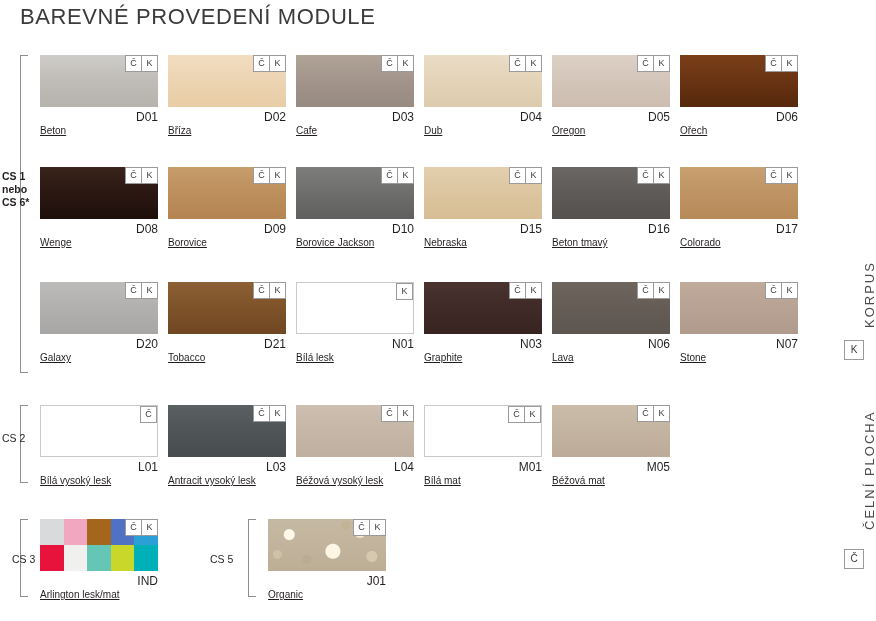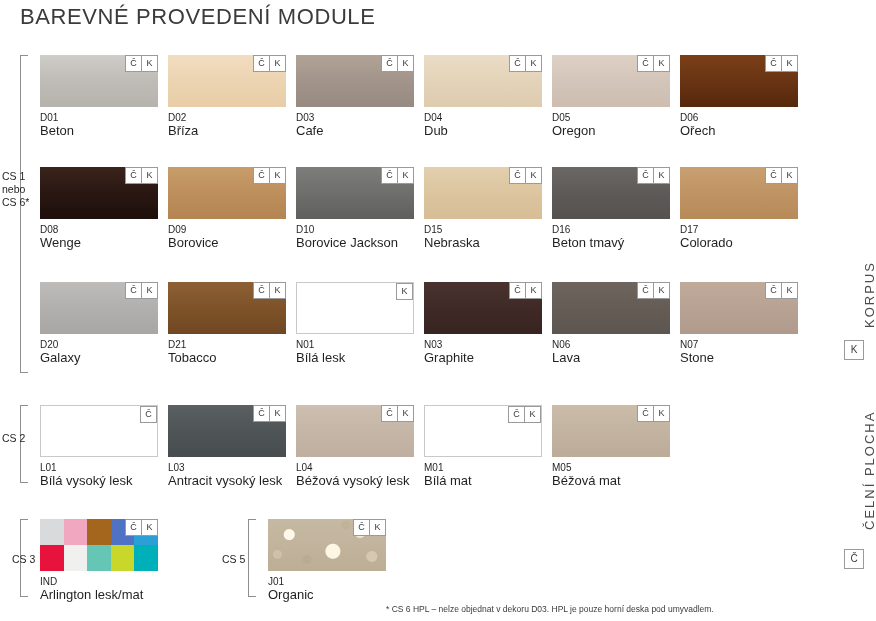--- a/index.html
+++ b/index.html
@@ -51,29 +51,31 @@
     height: 17px;
     background: #ffffff;
     border: 1px solid #9a9a9a;
     font-size: 9px;
     line-height: 15px;
     text-align: center;
     color: #3b3b3b;
     margin-left: -1px;
   }
   .code {
-    font-size: 10px;
+    font-size: 12px;
     color: #231f20;
     margin-top: 4px;
     line-height: 13px;
+    text-align: right;
   }
   .name {
-    font-size: 13px;
+    font-size: 10px;
     color: #231f20;
     line-height: 13px;
+    text-decoration: underline;
   }
 
   
   .bracket {
     position: absolute;
     border-left: 1px solid #8e8e8e;
     border-top: 1px solid #8e8e8e;
     border-bottom: 1px solid #8e8e8e;
     width: 8px;
   }
@@ -398,42 +400,41 @@
             <div class="badge">Č</div>
             <div class="badge">K</div>
           </div>
         </div>
         <div class="code">J01</div>
         <div class="name">Organic</div>
       </div>
     </div>
 
   <div class="bracket" style="left:20px; top:55px; height:318px;"></div>
-  <div class="grp-label" style="left:2px; top:170px; width:36px;">
+  <div class="grp-label" style="left:2px; top:170px; width:36px;font-weight:bold;">
     <div>CS 1</div>
     <div>nebo</div>
     <div>CS 6*</div>
   </div>
 
   <div class="bracket" style="left:20px; top:405px; height:78px;"></div>
   <div class="grp-label" style="left:2px; top:432px; width:36px;">
     <div>CS 2</div>
   </div>
 
   <div class="bracket" style="left:20px; top:519px; height:78px;"></div>
   <div class="grp-label" style="left:12px; top:553px; width:36px;">
     <div>CS 3</div>
   </div>
 
   <div class="bracket" style="left:248px; top:519px; height:78px;"></div>
-  <div class="grp-label" style="left:222px; top:553px; width:36px;">
+  <div class="grp-label" style="left:210px; top:553px; width:36px;">
     <div>CS 5</div>
   </div>
 
   <div class="vlabel" style="left:862px; top:328px;">KORPUS</div>
   <div class="vbadge" style="left:844px; top:340px;">K</div>
 
   <div class="vlabel" style="left:862px; top:530px;">ČELNÍ PLOCHA</div>
   <div class="vbadge" style="left:844px; top:549px;">Č</div>
 
-  <div class="footnote">* CS 6 HPL – nelze objednat v dekoru D03. HPL je pouze horní deska pod umyvadlem.</div>
 
 </div>
 
 </body></html>

